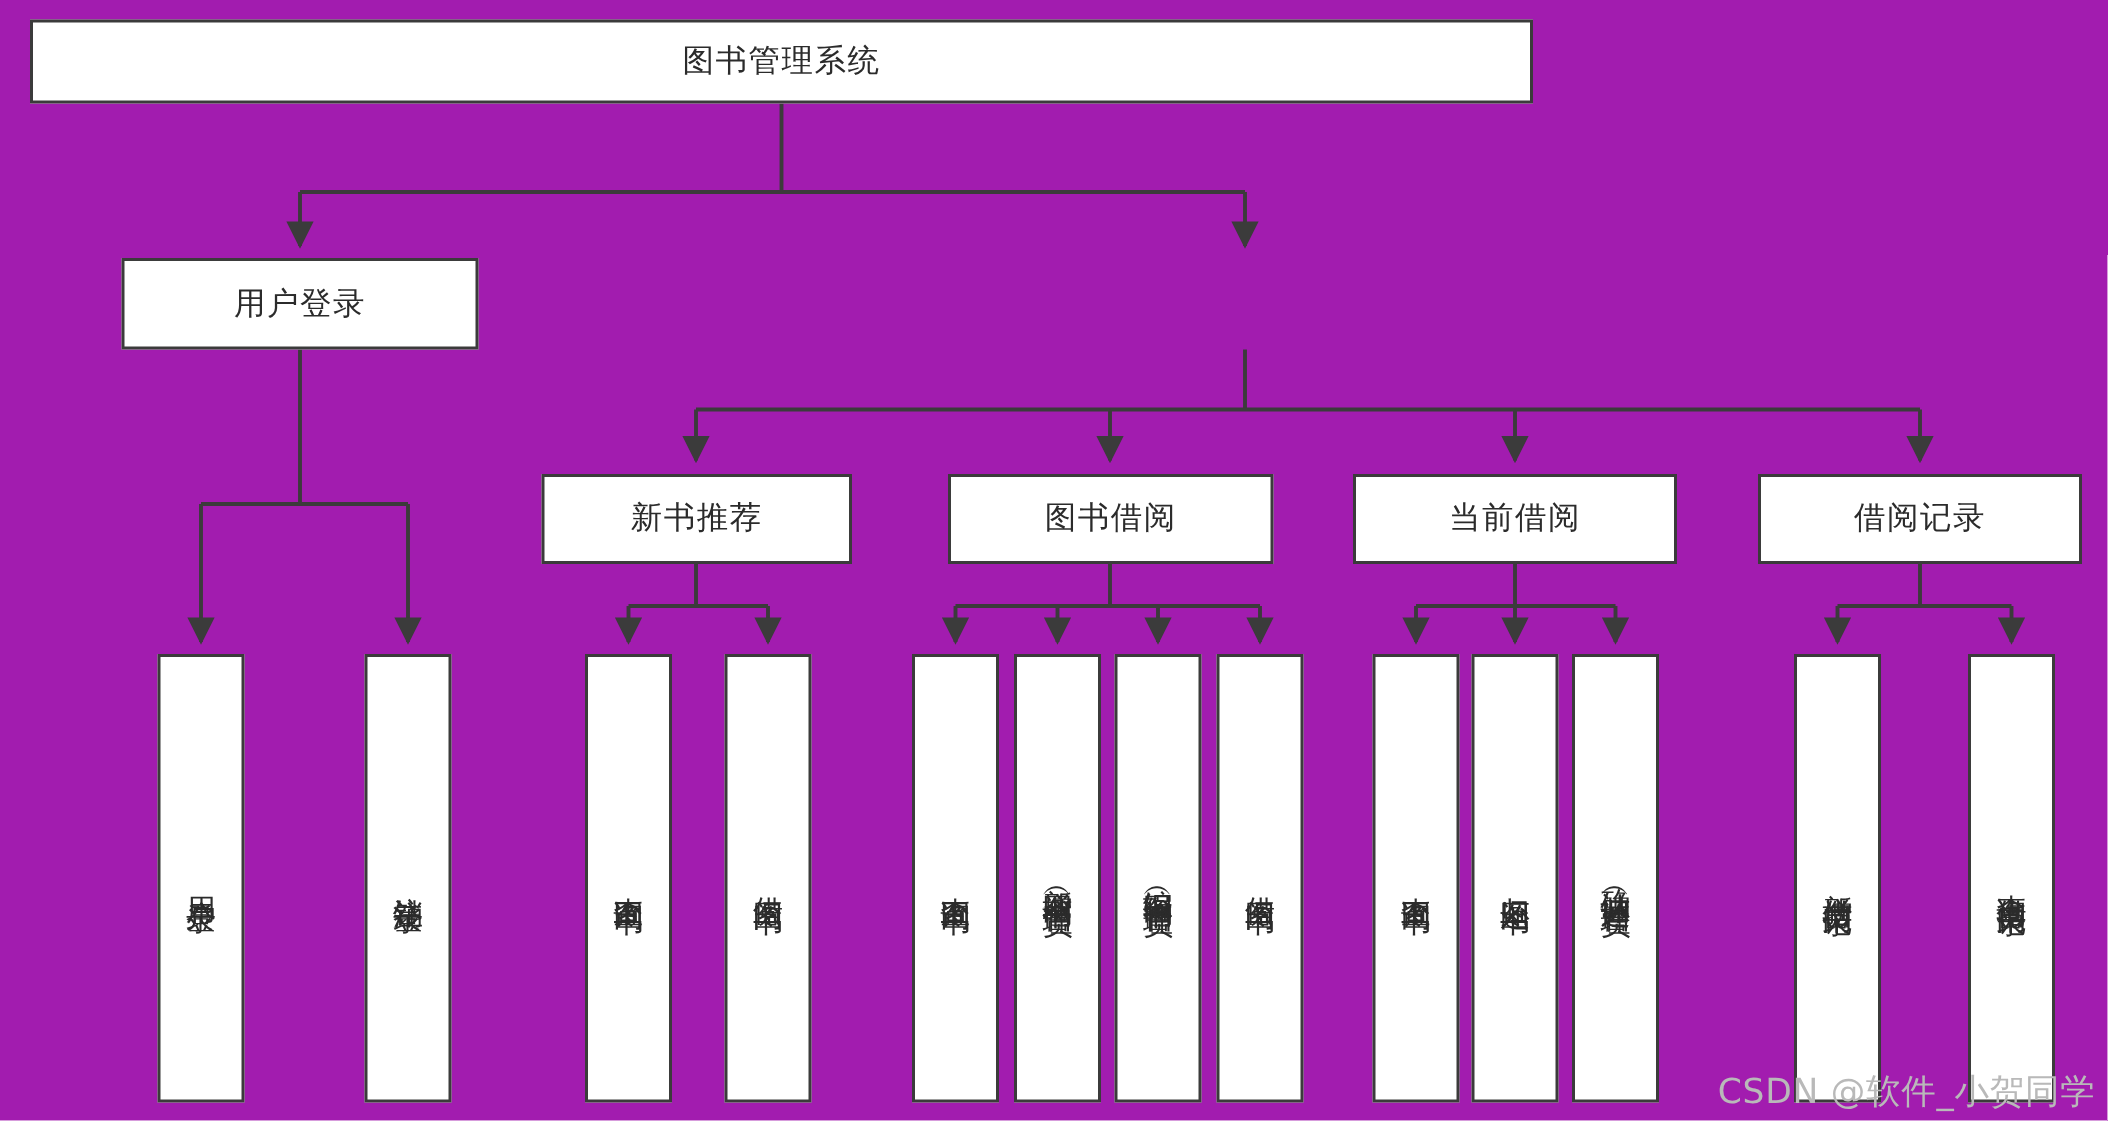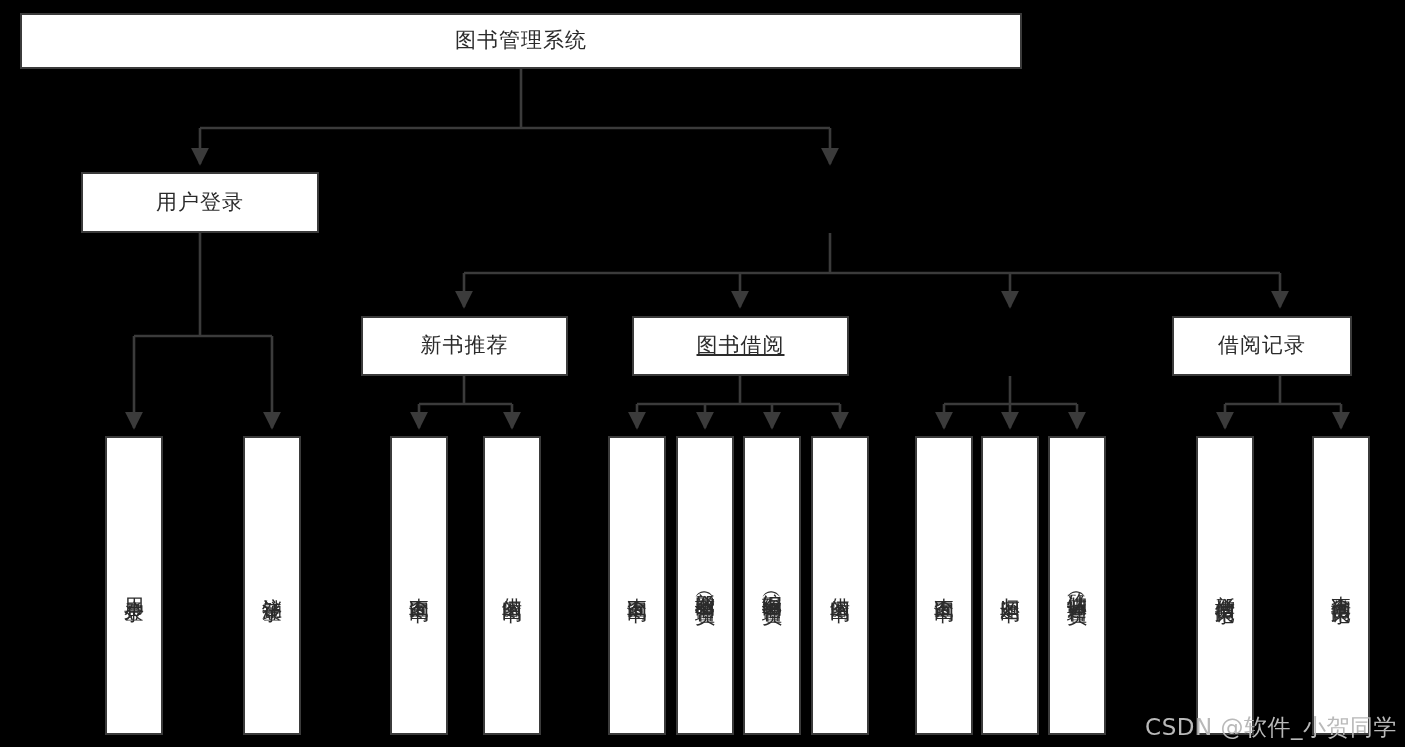--- a/index.html
+++ b/index.html
@@ -7,21 +7,21 @@
     padding: 0;
     background: #ffffff;
   }
   body {
     font-family: "DejaVu Sans", "Liberation Sans", sans-serif;
   }
   #canvas {
     position: relative;
     width: 1405px;
     height: 747px;
-    background: #000000;
+    background: #a21caf;
     overflow: hidden;
   }
   #edges {
     position: absolute;
     left: 0;
     top: 0;
     width: 1405px;
     height: 747px;
     pointer-events: none;
   }
@@ -128,24 +128,27 @@
     <span>图书管理系统</span>
   </div>
 
   <div class="node horiz" style="left:81px; top:172px; width:238px; height:61px;">
     <span>用户登录</span>
   </div>
 
   <div class="node horiz" style="left:361px; top:316px; width:207px; height:60px;">
     <span>新书推荐</span>
   </div>
-  <div class="node horiz" style="left:632px; top:316px; width:217px; height:60px;text-decoration:underline;">
+  <div class="node horiz" style="left:632px; top:316px; width:217px; height:60px;">
     <span>图书借阅</span>
   </div>
-  <div class="node horiz" style="left:1172px; top:316px; width:180px; height:60px;">
+  <div class="node horiz" style="left:902px; top:316px; width:216px; height:60px;">
+    <span>当前借阅</span>
+  </div>
+  <div class="node horiz" style="left:1172px; top:316px; width:216px; height:60px;">
     <span>借阅记录</span>
   </div>
 
   <div class="node vert" style="left:105px; top:436px; width:58px; height:299px;">
     <span class="vtext">用户登录</span>
   </div>
   <div class="node vert" style="left:243px; top:436px; width:58px; height:299px;">
     <span class="vtext">注销登录</span>
   </div>
 

